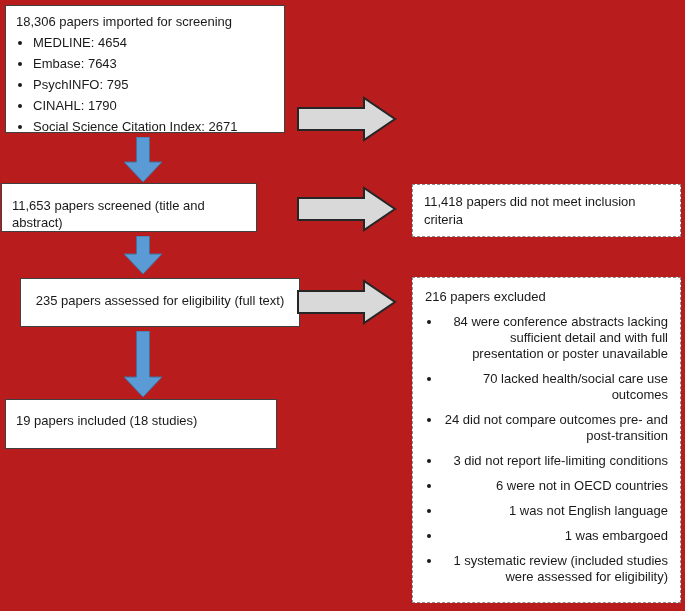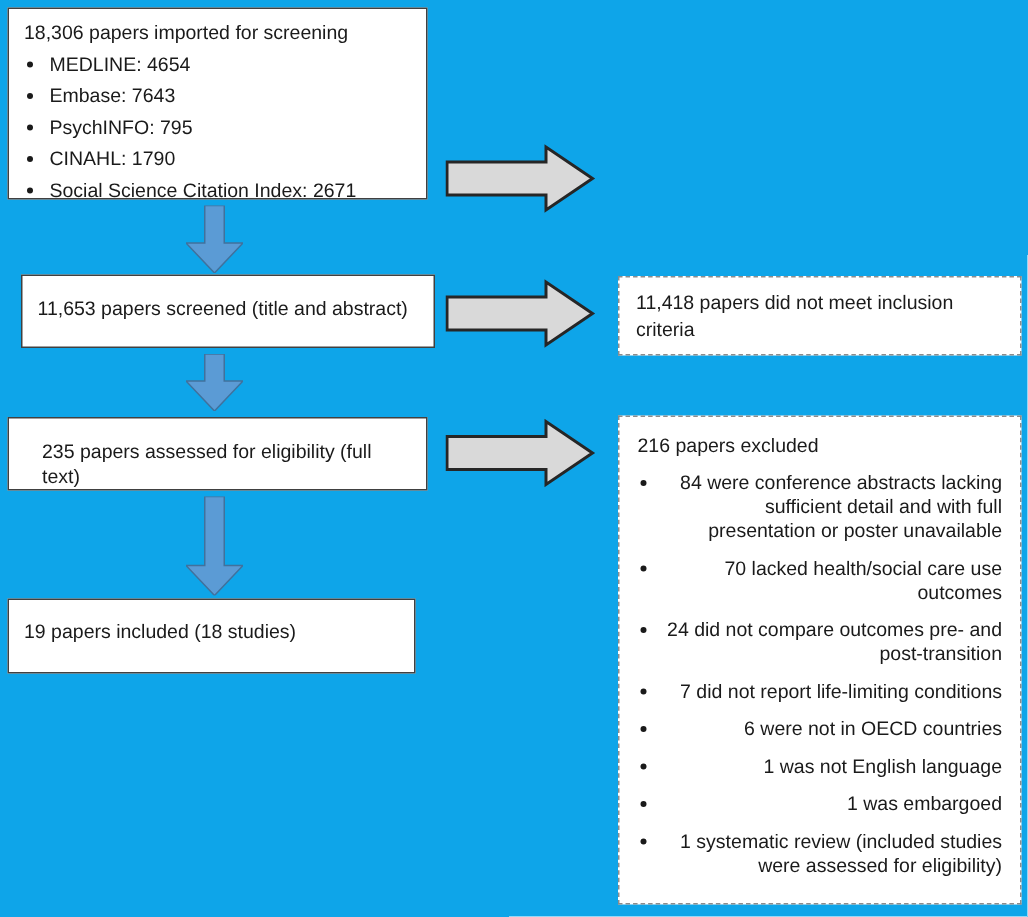--- a/index.html
+++ b/index.html
@@ -4,21 +4,21 @@
 <style>
   html, body {
     margin: 0;
     padding: 0;
     background: #ffffff;
   }
   .canvas {
     position: relative;
     width: 685px;
     height: 611px;
-    background: #0ea5e9;
+    background: #b91c1c;
     font-family: "Liberation Sans", "DejaVu Sans", sans-serif;
     color: #1a1a1a;
     font-size: 13px;
     overflow: hidden;
   }
   .box {
     position: absolute;
     box-sizing: border-box;
     background: #ffffff;
   }
@@ -27,22 +27,22 @@
   }
   .box.dashed {
     border: 1px dashed #8c8c8c;
   }
   .box-title {
     line-height: 17px;
   }
   
   #box-imported   { left: 5px;  top: 5px;   width: 280px; height: 128px; padding: 5px 10px; }
   #box-imported .box-title { line-height: 21px; }
-  #box-screened   { left: 14px;  top: 183px; width: 276px; height: 49px;  padding: 13px 10px; }
-  #box-eligibility{ left: 5px;  top: 278px; width: 280px; height: 49px;  padding: 13px 22px; }
+  #box-screened   { left: 1px;  top: 183px; width: 256px; height: 49px;  padding: 13px 10px; }
+  #box-eligibility{ left: 20px;  top: 278px; width: 280px; height: 49px;  padding: 13px 10px; text-align: center; }
   #box-included   { left: 5px;  top: 399px; width: 272px; height: 50px;  padding: 12px 10px; }
   
   #box-duplicates { left: 412px; top: 91px;  width: 269px; height: 55px; padding: 13px 11px; }
   #box-not-inclusion { left: 412px; top: 184px; width: 269px; height: 53px; padding: 8px 11px; }
   #box-not-inclusion .box-title { line-height: 18px; }
   #box-excluded   { left: 412px; top: 277px; width: 269px; height: 326px; padding: 11px 12px; }
   #box-excluded .box-title { line-height: 16px; }
 
   ul.bullets {
     margin: 0;
@@ -101,21 +101,21 @@
   <div class="box dashed" id="box-not-inclusion">
     <div class="box-title">11,418 papers did not meet inclusion criteria</div>
   </div>
 
   <div class="box dashed" id="box-excluded">
     <div class="box-title">216 papers excluded</div>
     <ul class="bullets">
       <li>84 were conference abstracts lacking sufficient detail and with full presentation or poster unavailable</li>
       <li>70 lacked health/social care use outcomes</li>
       <li>24 did not compare outcomes pre- and post-transition</li>
-      <li>7 did not report life-limiting conditions</li>
+      <li>3 did not report life-limiting conditions</li>
       <li>6 were not in OECD countries</li>
       <li>1 was not English language</li>
       <li>1 was embargoed</li>
       <li>1 systematic review (included studies were assessed for eligibility)</li>
     </ul>
   </div>
 
   <svg class="arrow blue-arrow" id="arrow-down-1" width="38" height="45" viewBox="0 0 38 45">
     <polygon points="12.5,0 25.5,0 25.5,25 38,25 19,45 0,25 12.5,25" fill="#5b9bd5" stroke="#41719c"></polygon>
   </svg>

